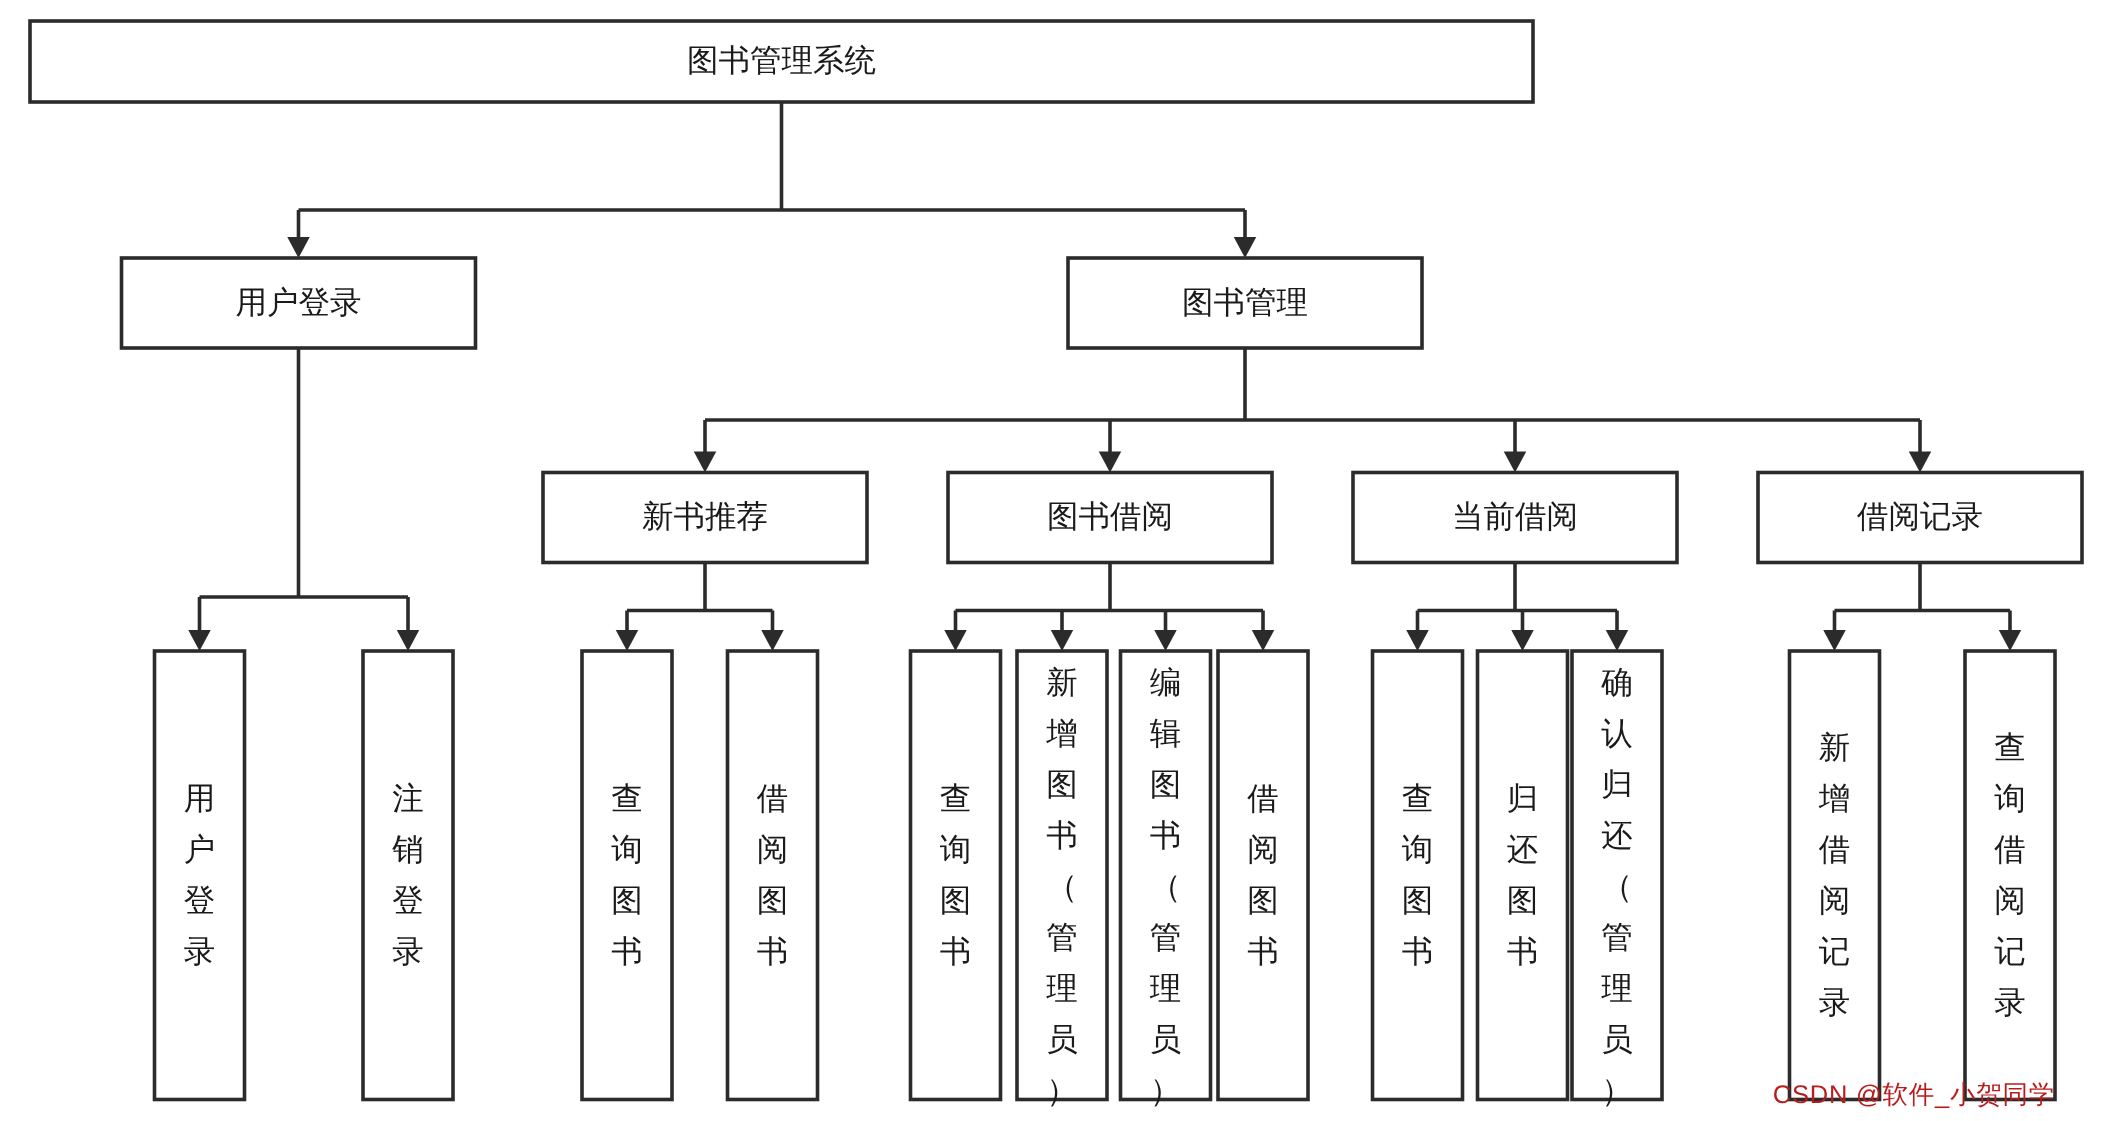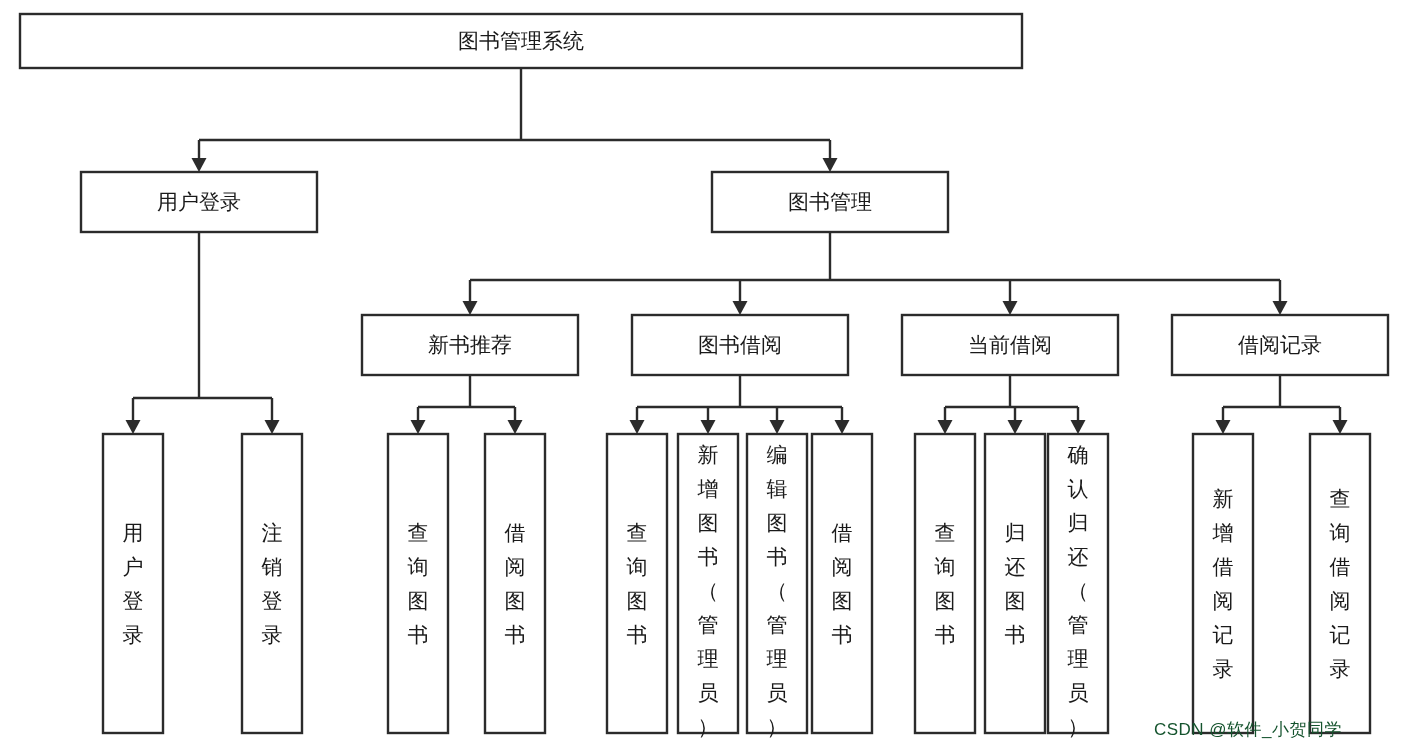--- a/index.html
+++ b/index.html
@@ -11,20 +11,21 @@
     width: 1405px;
     height: 747px;
     font-family: "Liberation Sans", "DejaVu Sans", sans-serif;
     overflow: hidden;
   }
   #diagram-root {
     position: relative;
     width: 1350px;
     height: 747px;
     background: #ffffff;
+    padding-left: 28px;
   }
   svg.diagram-canvas {
     position: absolute;
     left: 0;
     top: 0;
     width: 1405px;
     height: 747px;
   }
   .node-box {
     fill: #ffffff;
@@ -52,21 +53,21 @@
     font-size: 21px;
     fill: #1a1a1a;
     text-anchor: middle;
   }
   .watermark-text {
     position: absolute;
     right: 8px;
     bottom: 6px;
     font-family: "Liberation Sans", "DejaVu Sans", sans-serif;
     font-size: 17px;
-    color: #14532d;
+    color: #b91c1c;
     white-space: nowrap;
     letter-spacing: 0.5px;
   }
 </style>
 </head>
 <body>
 
 <div id="diagram-root">
   <svg class="diagram-canvas" id="diagram-canvas" viewBox="0 0 1405 747">
       <line x1="521" y1="68" x2="521" y2="140" class="connector"></line>

